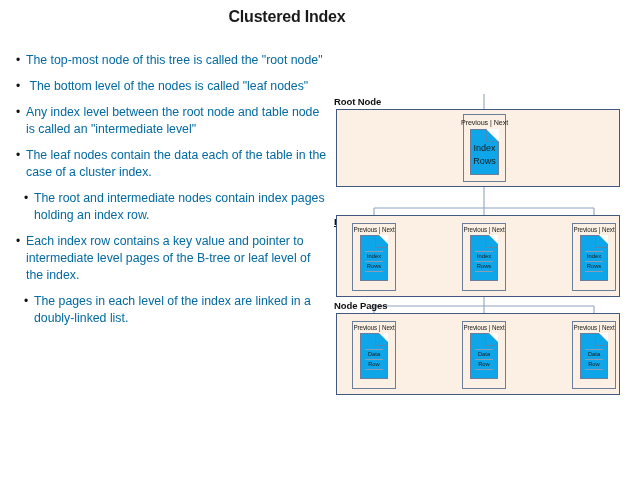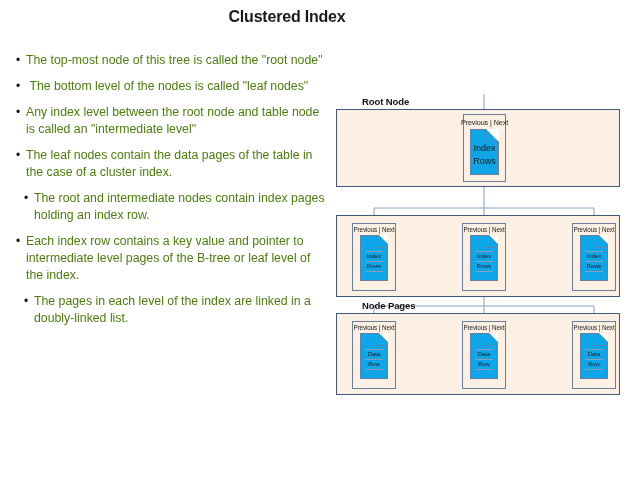--- a/index.html
+++ b/index.html
@@ -46,21 +46,21 @@
     flex: 0 0 16px;
     font-size: 12px;
     line-height: 17px;
     text-align: center;
     color: #111;
   }
   .bullet-text {
     flex: 1 1 auto;
     font-size: 12.3px;
     line-height: 17px;
-    color: #4d7c0f;
+    color: #0369a1;
     white-space: pre-wrap;
   }
   .indent-1 .bullet-marker { margin-left: 8px; }
 
   
   #diagram {
     position: absolute;
     left: 330px;
     top: 68px;
     width: 300px;
@@ -83,21 +83,20 @@
     color: #1b1b1b;
   }
 
   .level-label {
     position: absolute;
     font-size: 9.5px;
     font-weight: bold;
     color: #111;
     letter-spacing: -0.1px;
     white-space: nowrap;
-    margin-left: 28px;
   }
   .level-label.root { left: 4px; top: 28px; }
   .level-label.inter { left: 4px; top: 148px; text-decoration: underline; }
   .level-label.data  { left: 4px; top: 232px; }
 
   .level-panel {
     position: absolute;
     border: 1.6px solid #41587f;
     background: #fcf0e4;
     box-sizing: border-box;
@@ -193,21 +192,21 @@
     <div class="bullet-item">
       <span class="bullet-marker">•</span>
       <span class="bullet-text"> The bottom level of the nodes is called "leaf nodes"</span>
     </div>
     <div class="bullet-item">
       <span class="bullet-marker">•</span>
       <span class="bullet-text">Any index level between the root node and table node is called an "intermediate level"</span>
     </div>
     <div class="bullet-item">
       <span class="bullet-marker">•</span>
-      <span class="bullet-text">The leaf nodes contain the data pages of the table in the case of a cluster index.</span>
+      <span class="bullet-text">The leaf nodes contain the data each of the table in the case of a cluster index.</span>
     </div>
     <div class="bullet-item indent-1">
       <span class="bullet-marker">•</span>
       <span class="bullet-text">The root and intermediate nodes contain index pages holding an index row.</span>
     </div>
     <div class="bullet-item">
       <span class="bullet-marker">•</span>
       <span class="bullet-text">Each index row contains a key value and pointer to intermediate level pages of the B-tree or leaf level of the index.</span>
     </div>
     <div class="bullet-item indent-1">

